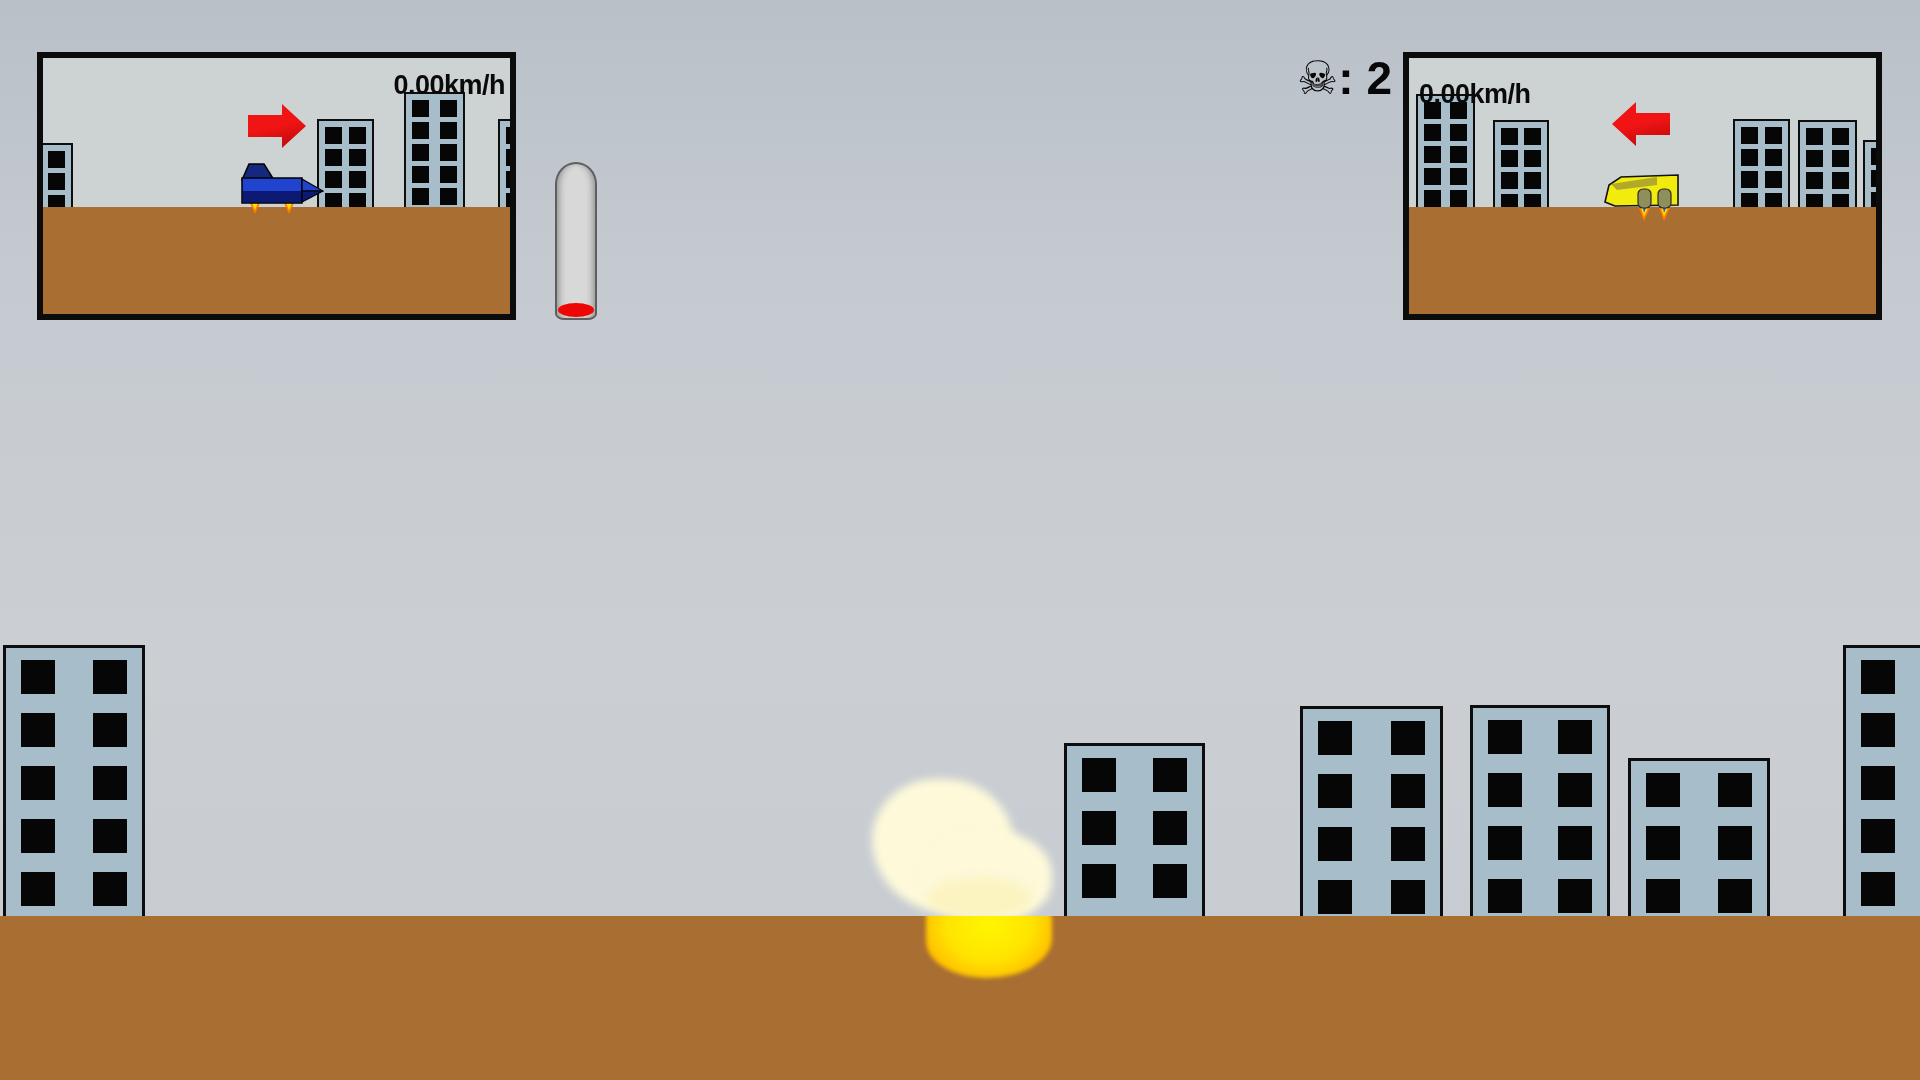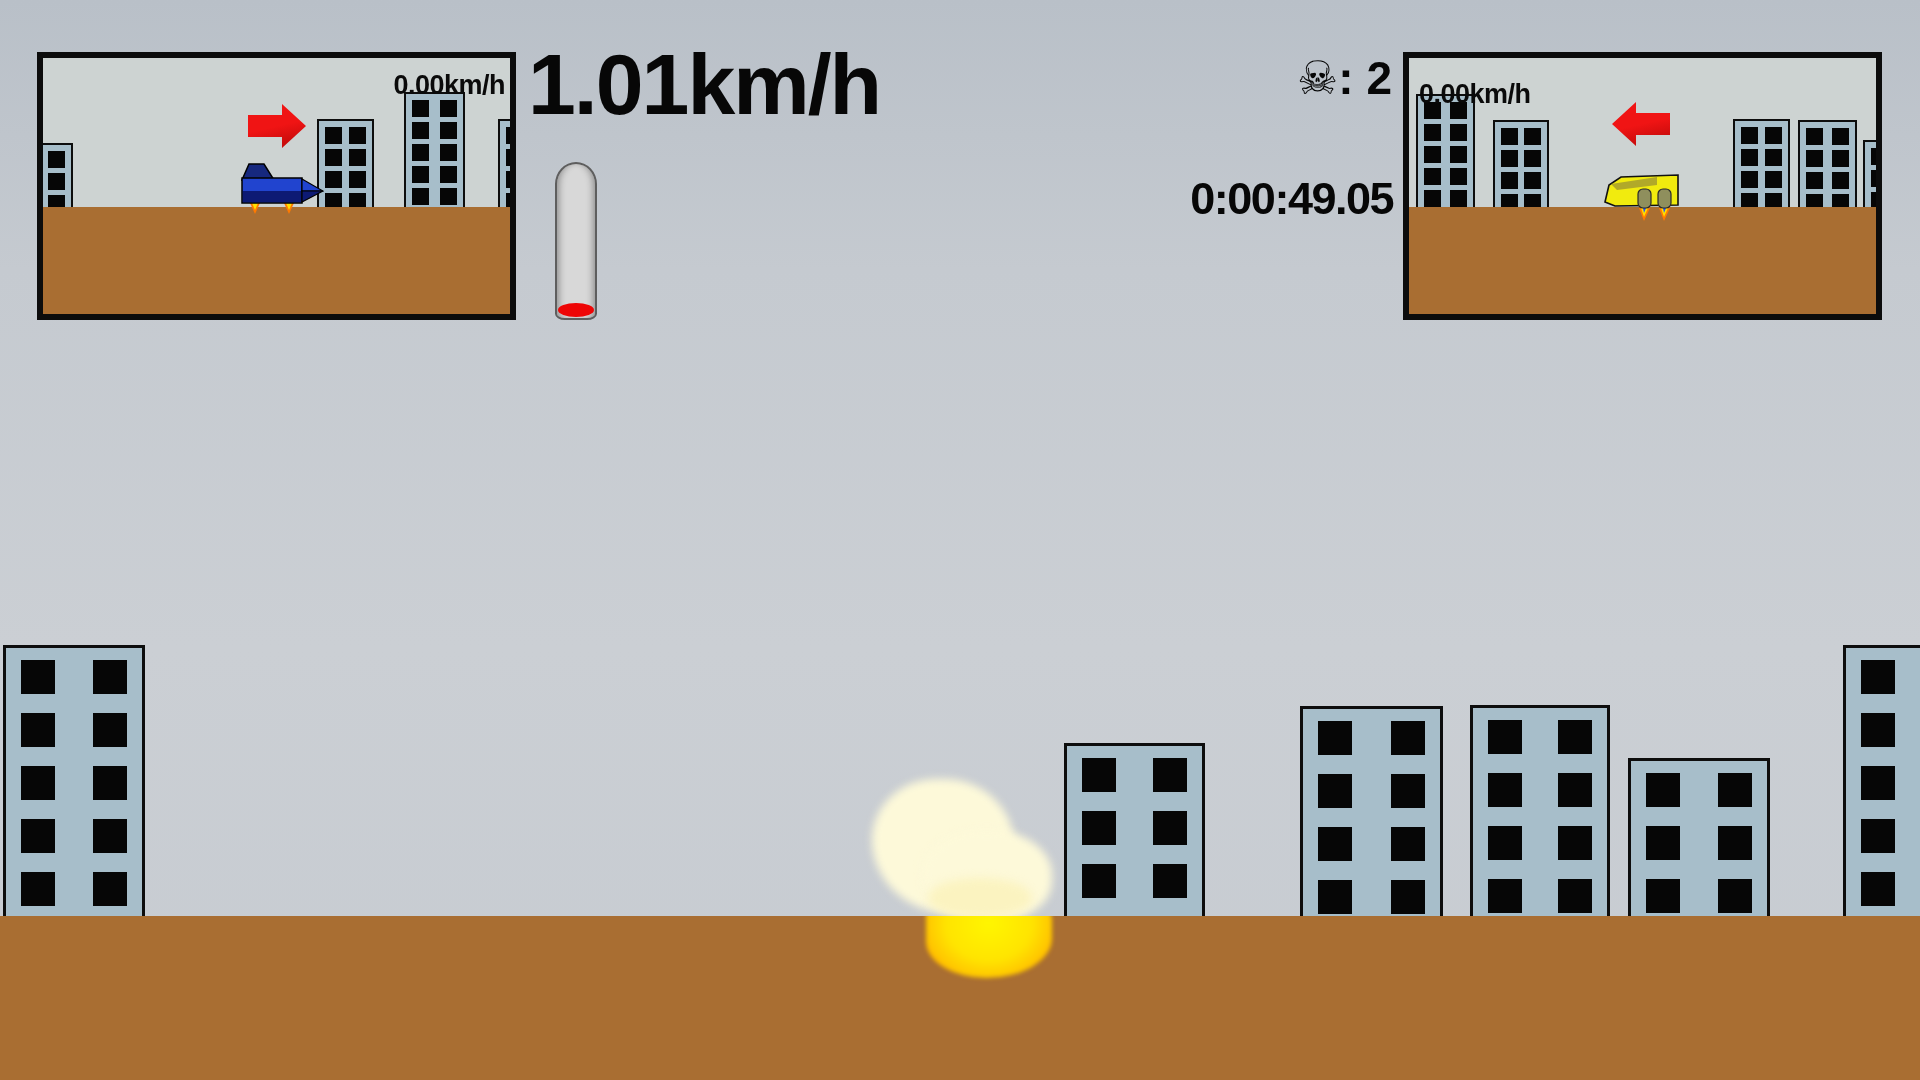--- a/index.html
+++ b/index.html
@@ -255,23 +255,21 @@
       <polygon points="58,36 65,36 61,45" fill="#ffe000"></polygon>
       <polygon points="60,36 63,36 61,41" fill="#2255ff"></polygon>
       <polygon points="2,30 6,13 18,5 75,3 75,33 12,34" fill="#f1eb0e" stroke="#111" stroke-width="1.6"></polygon>
       <polygon points="8,12 54,5 54,13 14,18" fill="#b1a929"></polygon>
       <rect x="35" y="17" width="13" height="19" rx="5" fill="#8f8f5d" stroke="#2a2a2a" stroke-width="1.2"></rect>
       <rect x="55" y="17" width="13" height="19" rx="5" fill="#8f8f5d" stroke="#2a2a2a" stroke-width="1.2"></rect>
     </svg>
     <div class="mm-label">0.00km/h</div>
   </div>
 
-  <div id="main-speed">1.01km/h</div>
 
   <div id="death-counter"><span>☠</span><span>: 2</span></div>
 
-  <div id="timer">0:00:49.05</div>
 
   <div id="fuel-gauge">
     <div id="fuel-level"></div>
   </div>
 
 </div>
 
 </body></html>

